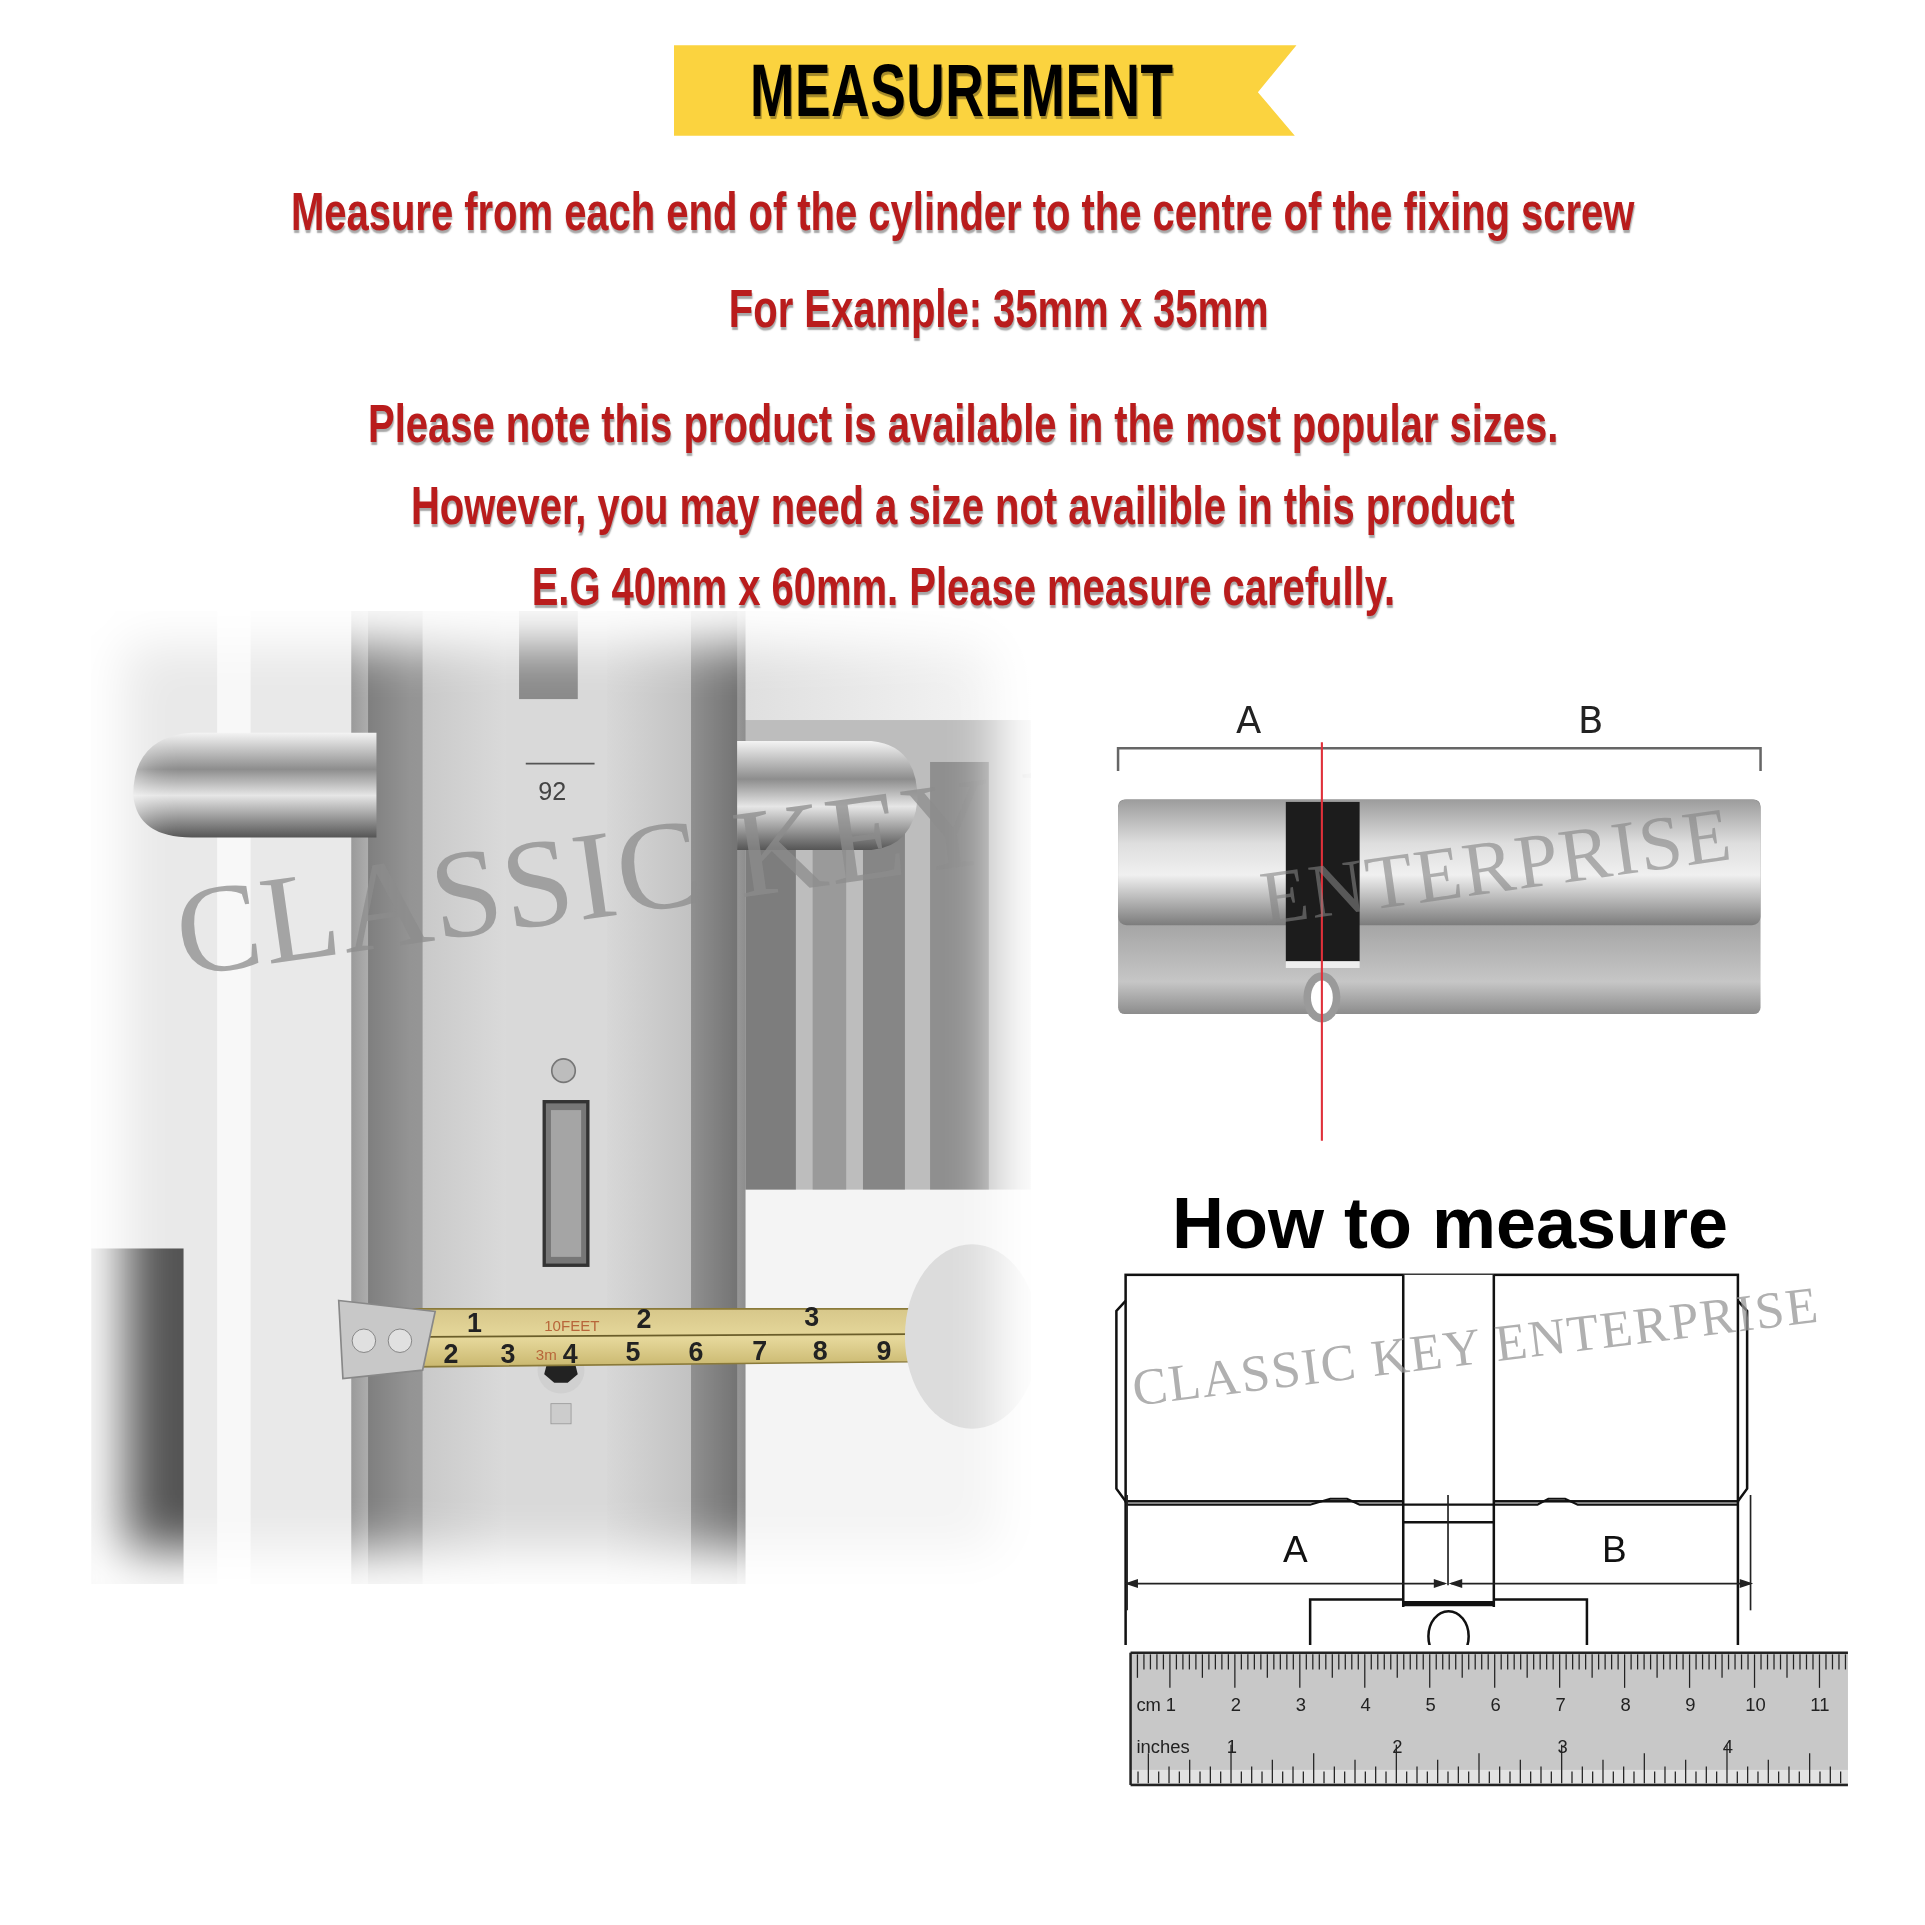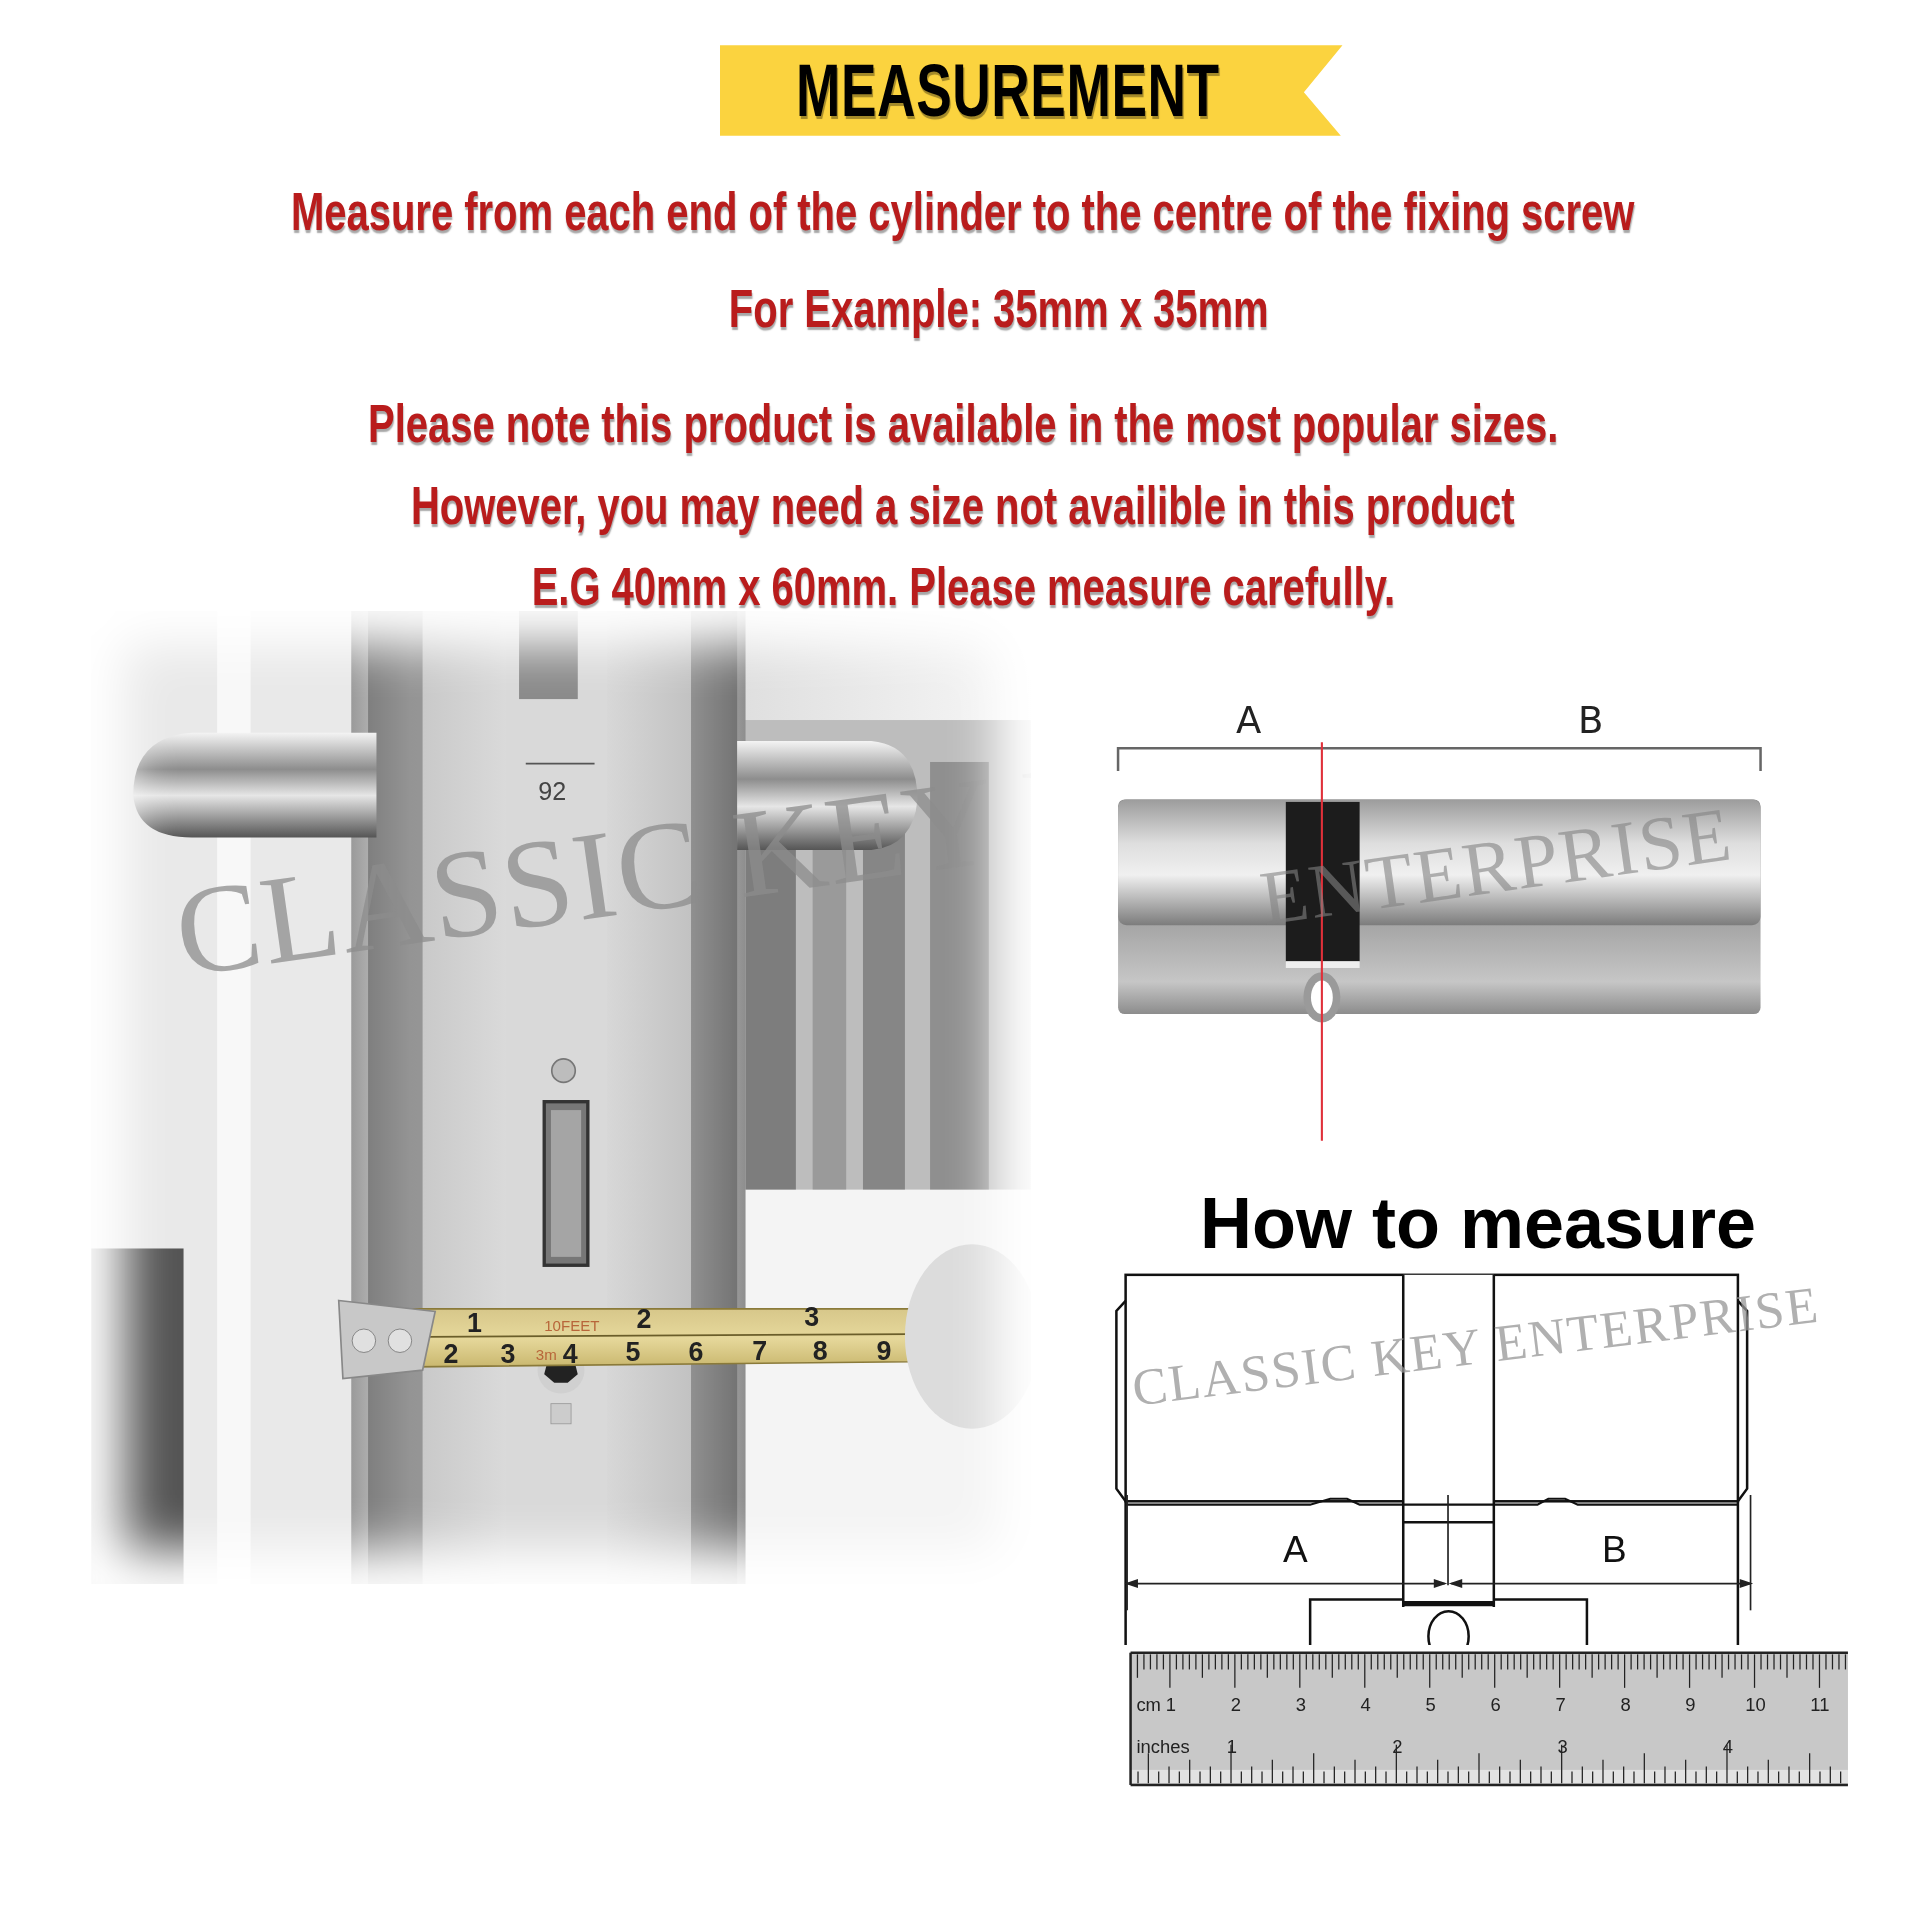--- a/index.html
+++ b/index.html
@@ -1,20 +1,20 @@
 <!DOCTYPE html>
 <html style="font-size:13.4px"><head>
 <meta charset="utf-8">
 <style>
   html, body { margin: 0; padding: 0; background: #ffffff; }
   body { width: 1926px; height: 1926px; position: relative; overflow: hidden; font-family: "Liberation Sans", sans-serif; }
   .abs { position: absolute; }
 
   
-  .banner { left: 674px; top: 45px; width: 625px; height: 91px; margin-left: 46px; }
+  .banner { left: 674px; top: 45px; width: 625px; height: 91px; }
   .banner svg { position: absolute; left: 0; top: 0; }
   .banner-text {
     position: absolute; left: 76px; top: 6.7px; width: 436px; height: 77px;
     font-family: "Liberation Sans", sans-serif; font-weight: bold; font-size: 74px;
     line-height: 77px; color: #000; letter-spacing: 0.8px;
     transform: scaleX(0.72); transform-origin: left center; white-space: nowrap;
     text-shadow: 1.7px 2.5px 0.8px rgba(0,0,0,0.35);
   }
 
   
@@ -36,21 +36,21 @@
     box-shadow: inset 0 0 50px 34px #ffffff;
     pointer-events: none;
   }
 
   
   .cyl-photo { left: 1108px; top: 696px; width: 671px; height: 445px; }
   .cyl-label { position: absolute; font-size: 37px; color: #222; font-family: "DejaVu Sans", sans-serif; }
 
   .how-title {
     left: 1172px; top: 1183px; font-size: 72px; font-weight: bold; color: #000;
-    font-family: "Liberation Sans", sans-serif; line-height: 81px; white-space: nowrap; margin-left: 28px;
+    font-family: "Liberation Sans", sans-serif; line-height: 81px; white-space: nowrap;
   }
 
   .draw { left: 1108px; top: 1267px; width: 671px; height: 378px; }
   .ruler { left: 1127px; top: 1646px; width: 722px; height: 149px; }
 
   .watermark {
     position: absolute; font-family: "Liberation Serif", serif; color: rgba(140,140,140,0.75);
     white-space: nowrap; letter-spacing: 1.7px;
   }
 </style>

